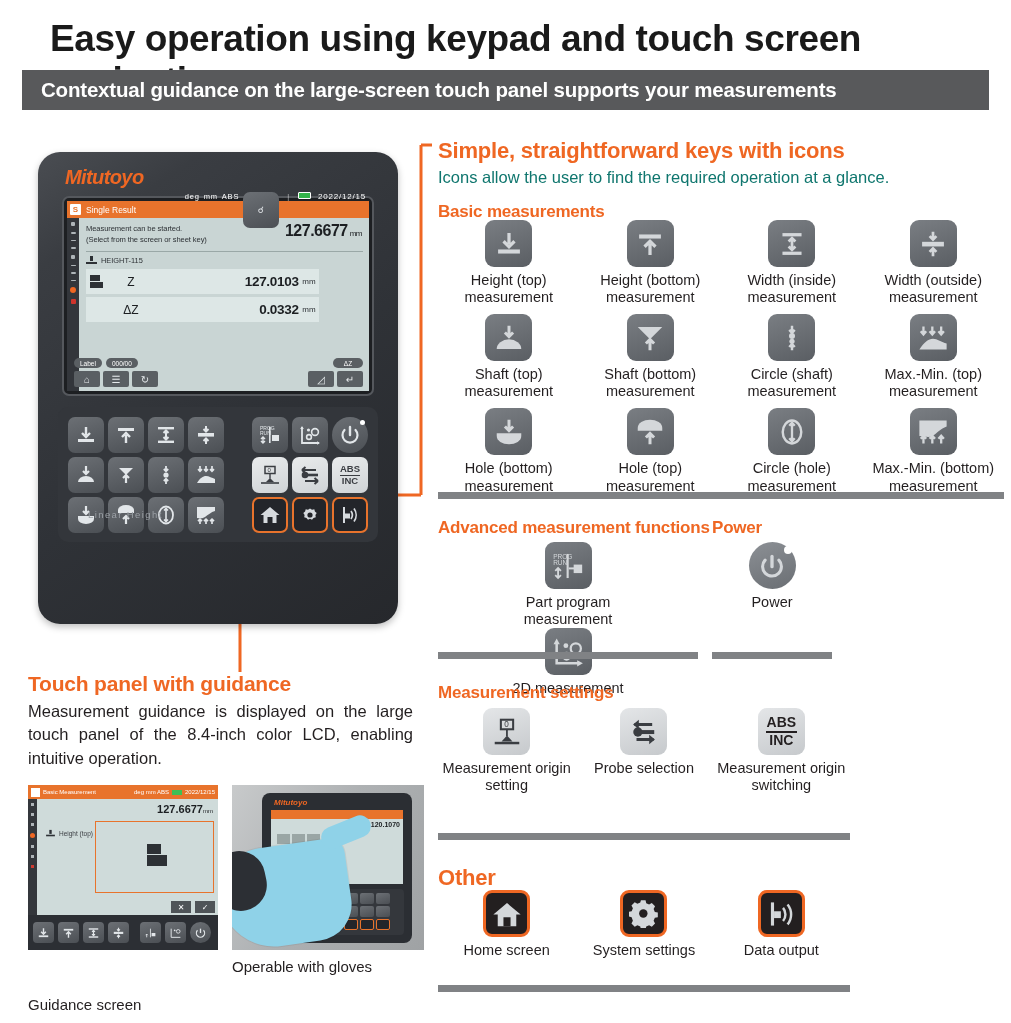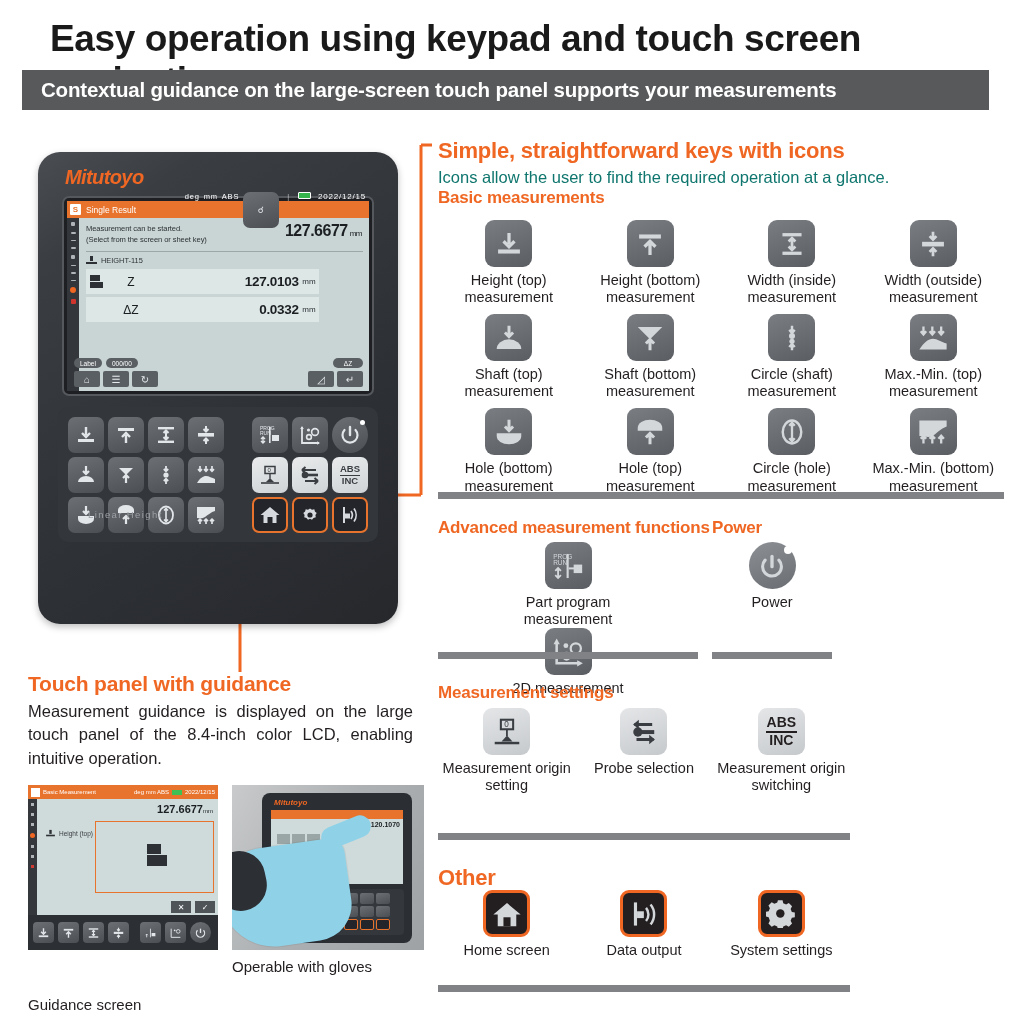--- a/index.html
+++ b/index.html
@@ -165,21 +165,21 @@
   .hand{position:absolute;left:-12px;top:60px;width:130px;height:100px;
     background:#8fd2e8;border-radius:50px 18px 40px 60px;transform:rotate(-8deg);box-shadow:0 0 0 1px rgba(0,0,0,.06);}
   .cuff{position:absolute;left:-18px;top:66px;width:52px;height:60px;background:#2c2f34;border-radius:28px;transform:rotate(-12deg);}
   .finger{position:absolute;left:88px;top:36px;width:52px;height:22px;background:#8fd2e8;border-radius:14px;transform:rotate(-22deg);}
 
   
   .right-col { position:absolute; left:425px; top:120px; width:586px; }
   .sec-title { color:#ef6723; font-weight:bold; letter-spacing:-0.2px; }
   .hdr1 { position:absolute; left:13px; top:18px; font-size:22px; }
   .hdr1sub { position:absolute; left:13px; top:48px; font-size:16.5px; color:#0f766e; }
-  .hdr2 { position:absolute; left:13px; top:68px; font-size:17px; }
+  .hdr2 { position:absolute; left:13px; top:82px; font-size:17px; }
 
   .icon-grid { position:absolute; left:13px; top:100px; width:566px;
     display:grid; grid-template-columns:repeat(4,1fr); row-gap:8px;}
   .cell { display:flex; flex-direction:column; align-items:center; }
   .ibox { width:47px;height:47px;border-radius:9px;
     background:linear-gradient(160deg,#7a7e83,#5a5e63);
     display:flex;align-items:center;justify-content:center; }
   .ibox.light { background:linear-gradient(160deg,#e4e6e8,#c6c9cc); }
   .ibox.dark  { background:#231f20; border:3px solid #ef6723; }
   .ibox.round { border-radius:50%; position:relative; background:linear-gradient(160deg,#8c9095,#6a6e73);}
@@ -883,37 +883,37 @@
             <rect x="8.4" y="12.4" width="5.2" height="6.6" fill="#231f20"></rect>
           </svg>
       </div>
       <div class="cap2">
         <span>Home screen</span>
       </div>
     </div>
     <div class="cell">
       <div class="ibox dark">
         <svg width="30" height="28" viewBox="0 0 22 20">
+          <path d="M9.2 1h3.6l.5 2.3 2.2.95 2.1-1.1 2.5 2.5-1.1 2.1.95 2.2 2.3.5v3.6l-2.3.5-.95 2.2 1.1 2.1-2.5 2.5-2.1-1.1-2.2.95-.5 2.3H9.2l-.5-2.3-2.2-.95-2.1 1.1-2.5-2.5 1.1-2.1L2.05 14 -.25 13.5V9.9l2.3-.5.95-2.2-1.1-2.1 2.5-2.5 2.1 1.1 2.2-.95z" transform="translate(0,-1) scale(0.95)" fill="#d4d7da"></path>
+          <circle cx="10.5" cy="9.6" r="3.1" fill="#231f20"></circle>
+        </svg>
+      </div>
+      <div class="cap2">
+        <span>System settings</span>
+      </div>
+    </div>
+    <div class="cell">
+      <div class="ibox dark">
+        <svg width="30" height="28" viewBox="0 0 22 20">
           <rect x="3.6" y="1.5" width="2.3" height="17" fill="#d4d7da"></rect>
           <rect x="5.9" y="8" width="5" height="5" fill="#d4d7da"></rect>
           <path d="M12.5 5.5a7.5 7.5 0 0 1 0 9.6" stroke="#d4d7da" stroke-width="1.8" fill="none"></path>
           <path d="M15.8 3a11.5 11.5 0 0 1 0 14.6" stroke="#d4d7da" stroke-width="1.8" fill="none"></path>
         </svg>
       </div>
       <div class="cap2">
         <span>Data output</span>
       </div>
     </div>
-    <div class="cell">
-      <div class="ibox dark">
-        <svg width="30" height="28" viewBox="0 0 22 20">
-          <path d="M9.2 1h3.6l.5 2.3 2.2.95 2.1-1.1 2.5 2.5-1.1 2.1.95 2.2 2.3.5v3.6l-2.3.5-.95 2.2 1.1 2.1-2.5 2.5-2.1-1.1-2.2.95-.5 2.3H9.2l-.5-2.3-2.2-.95-2.1 1.1-2.5-2.5 1.1-2.1L2.05 14 -.25 13.5V9.9l2.3-.5.95-2.2-1.1-2.1 2.5-2.5 2.1 1.1 2.2-.95z" transform="translate(0,-1) scale(0.95)" fill="#d4d7da"></path>
-          <circle cx="10.5" cy="9.6" r="3.1" fill="#231f20"></circle>
-        </svg>
-      </div>
-      <div class="cap2">
-        <span>System settings</span>
-      </div>
-    </div>
   </div>
 
   <div class="rule" style="left:13px; top:865px; width:412px;"></div>
 </div>
 
 </body></html>

